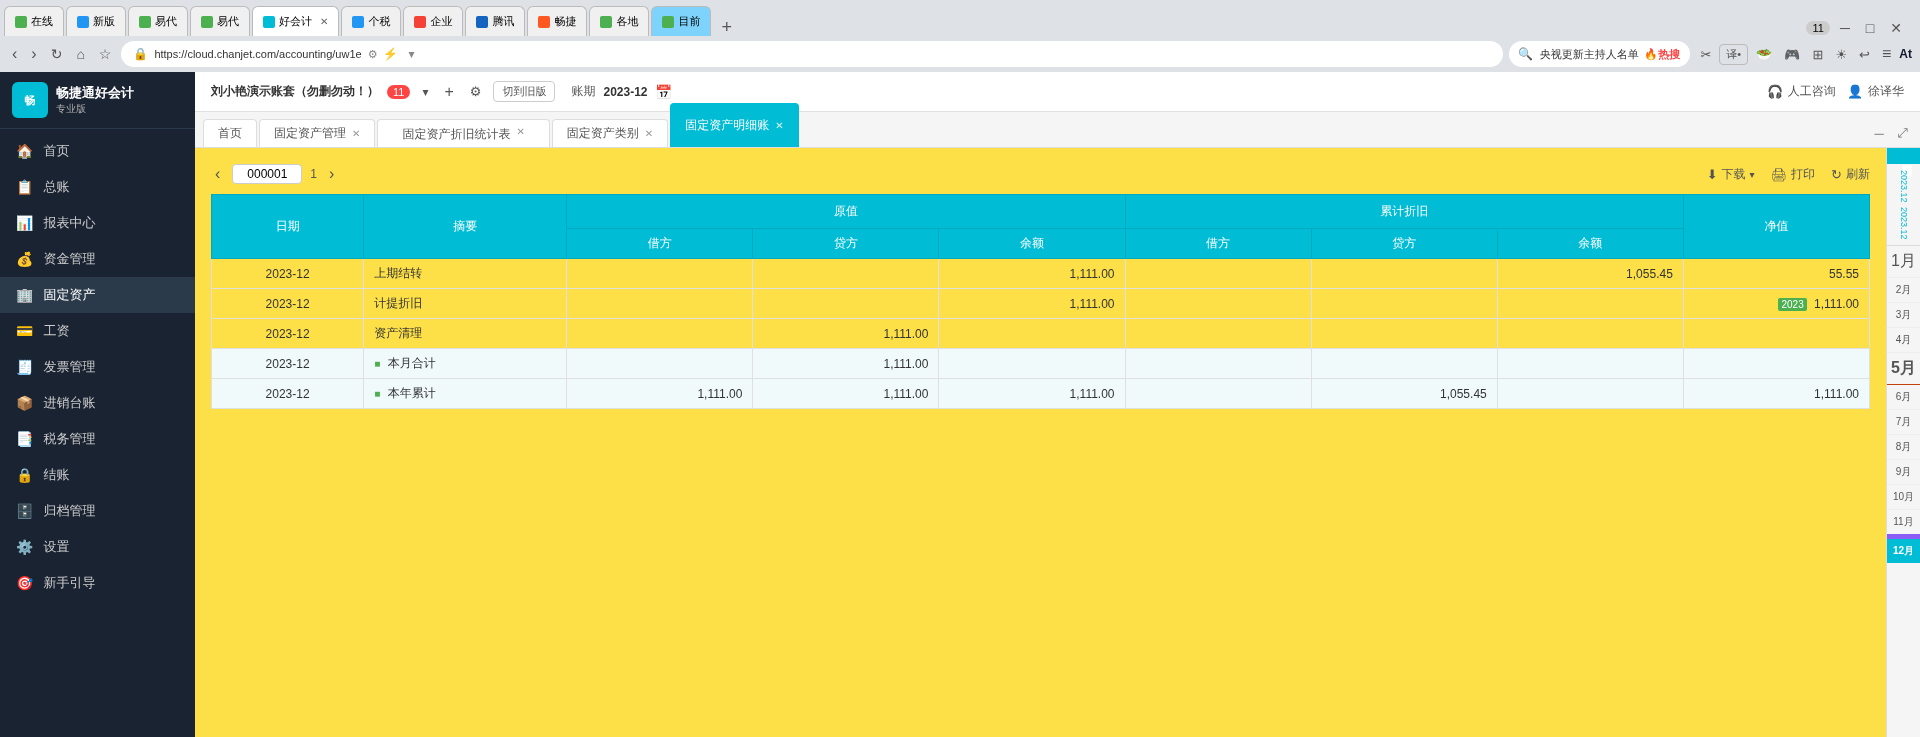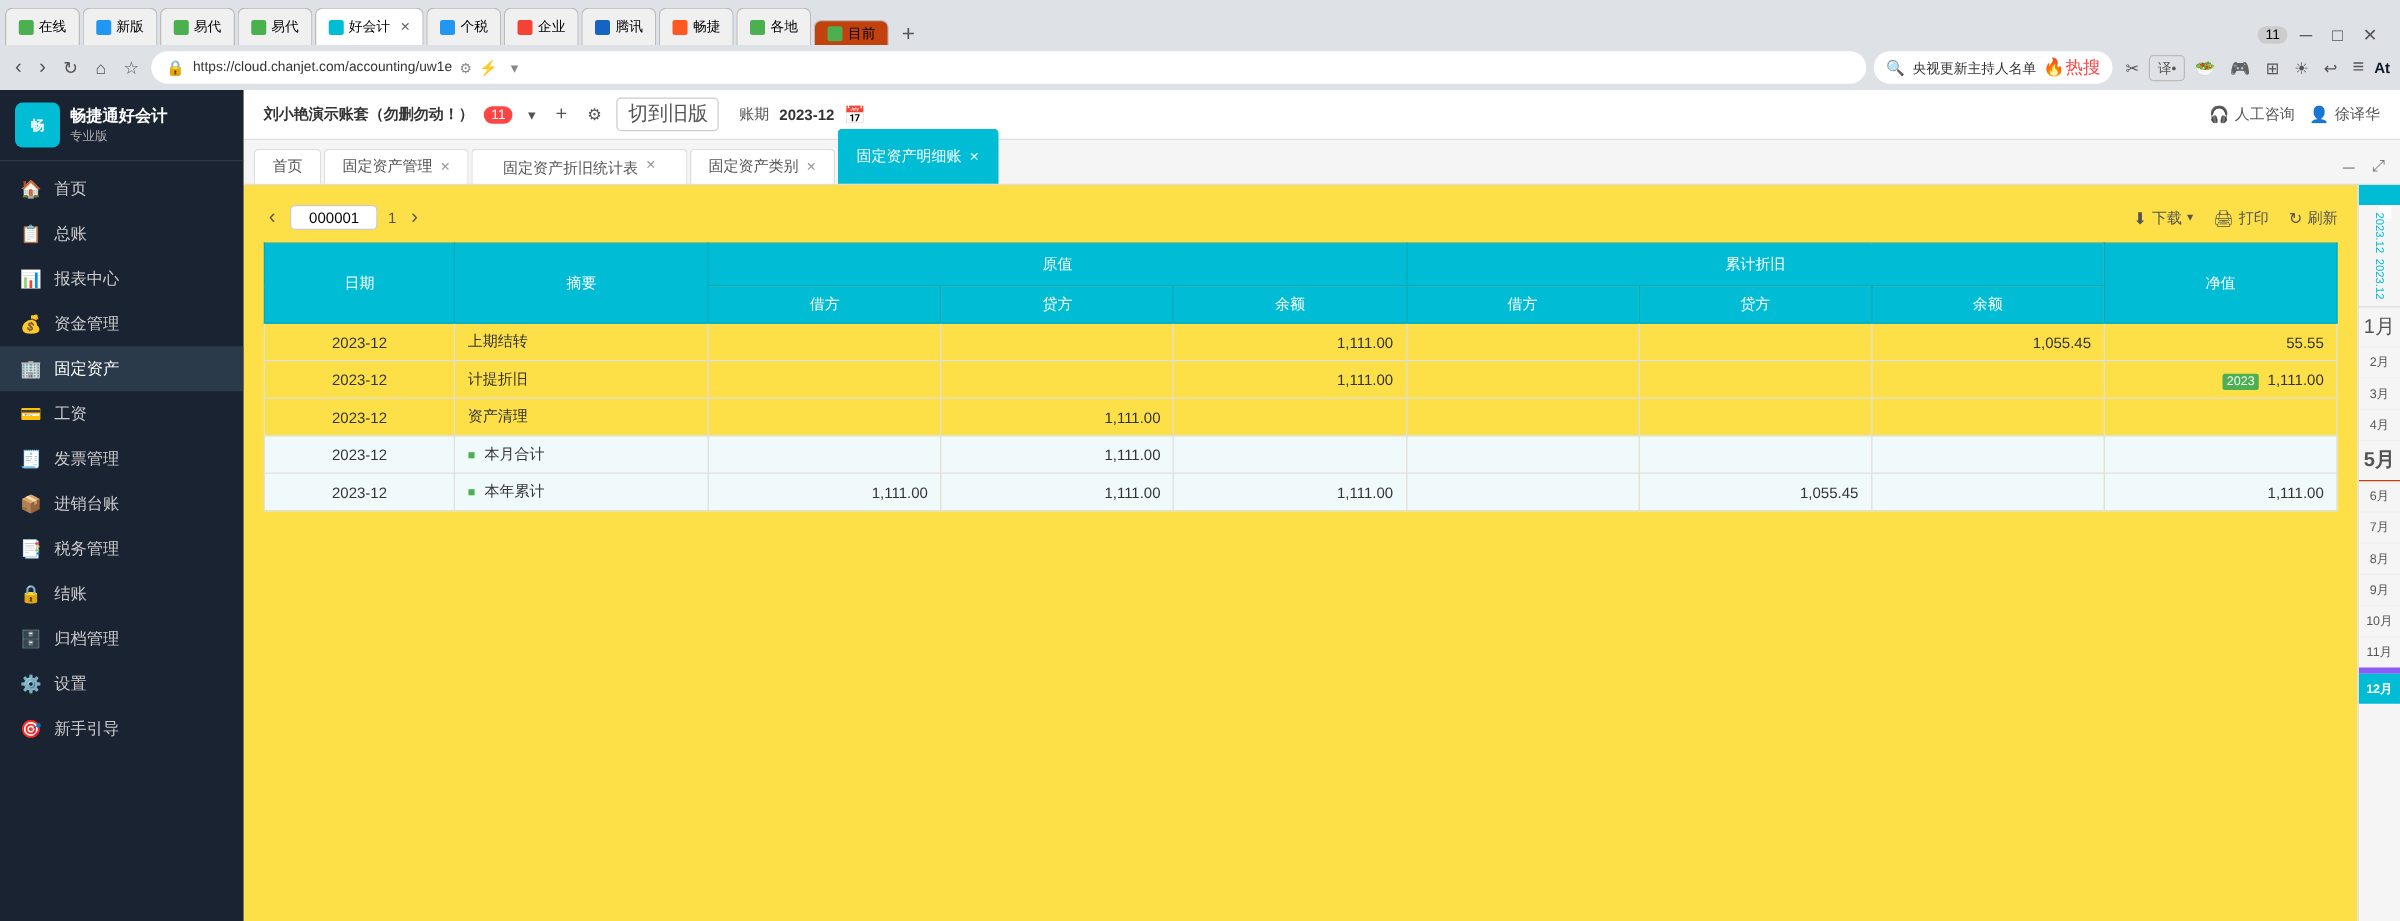--- a/index.html
+++ b/index.html
@@ -45,21 +45,21 @@
       <span>腾讯</span>
     </div>
     <div style="display:flex;align-items:center;height:30px;padding:0 10px;background:#f0f0f0;border-radius:6px 6px 0 0;border:1px solid #bbb;border-bottom:none;gap:4px;font-size:11px;cursor:pointer;max-width:120px;">
       <span style="width:12px;height:12px;background:#ff5722;border-radius:2px;display:inline-block;flex-shrink:0;"></span>
       <span>畅捷</span>
     </div>
     <div style="display:flex;align-items:center;height:30px;padding:0 10px;background:#f0f0f0;border-radius:6px 6px 0 0;border:1px solid #bbb;border-bottom:none;gap:4px;font-size:11px;cursor:pointer;max-width:120px;">
       <span style="width:12px;height:12px;background:#4caf50;border-radius:2px;display:inline-block;flex-shrink:0;"></span>
       <span>各地</span>
     </div>
-    <div style="display:flex;align-items:center;height:20px;padding:0 10px;background:#c2410c;border-radius:6px 6px 0 0;border:1px solid #bbb;border-bottom:none;gap:4px;font-size:11px;cursor:pointer;max-width:120px;">
+    <div style="display:flex;align-items:center;height:30px;padding:0 10px;background:#7dd3fc;border-radius:6px 6px 0 0;border:1px solid #bbb;border-bottom:none;gap:4px;font-size:11px;cursor:pointer;max-width:120px;">
       <span style="width:12px;height:12px;background:#4caf50;border-radius:2px;display:inline-block;flex-shrink:0;"></span>
       <span>目前</span>
     </div>
     <button style="background:none;border:none;font-size:18px;cursor:pointer;padding:0 8px;color:#555;line-height:1;">+</button>
     <div style="margin-left:auto;display:flex;align-items:center;gap:4px;padding-right:8px;">
       <span style="background:#ccc;border-radius:10px;padding:1px 6px;font-size:11px;">11</span>
       <button style="background:none;border:none;cursor:pointer;font-size:14px;color:#555;padding:0 6px;">─</button>
       <button style="background:none;border:none;cursor:pointer;font-size:14px;color:#555;padding:0 6px;">□</button>
       <button style="background:none;border:none;cursor:pointer;font-size:14px;color:#555;padding:0 6px;">✕</button>
     </div>
@@ -74,21 +74,21 @@
     <div style="flex:1;display:flex;align-items:center;background:#fff;border-radius:16px;padding:3px 12px;height:26px;gap:6px;font-size:11px;color:#333;">
       <span style="color:#4caf50;font-size:12px;">🔒</span>
       <span style="font-size:11px;color:#333;">https://cloud.chanjet.com/accounting/uw1e</span>
       <span style="color:#888;font-size:11px;">⚙</span>
       <span style="color:#888;font-size:12px;">⚡</span>
       <span style="color:#888;font-size:12px;margin-left:4px;">▾</span>
     </div>
     <div style="display:flex;align-items:center;background:#fff;border-radius:16px;padding:3px 10px;height:26px;gap:6px;font-size:11px;color:#333;min-width:180px;">
       <span style="color:#888;font-size:12px;">🔍</span>
       <span style="color:#333;">央视更新主持人名单</span>
-      <span style="color:#ff4444;font-size:14px;">🔥热搜</span>
+      <span style="color:#ff4444;font-size:11px;font-weight:bold;">🔥热搜</span>
     </div>
     <div style="display:flex;align-items:center;gap:4px;">
       <button style="background:none;border:none;cursor:pointer;font-size:13px;color:#555;padding:2px 4px;">✂</button>
       <button style="background:none;border:none;cursor:pointer;font-size:11px;color:#555;padding:2px 6px;border:1px solid #bbb;border-radius:4px;">译•</button>
       <button style="background:none;border:none;cursor:pointer;font-size:13px;color:#f39c12;padding:2px 4px;">🥗</button>
       <button style="background:none;border:none;cursor:pointer;font-size:13px;color:#555;padding:2px 4px;">🎮</button>
       <button style="background:none;border:none;cursor:pointer;font-size:13px;color:#555;padding:2px 4px;">⊞</button>
       <button style="background:none;border:none;cursor:pointer;font-size:13px;color:#555;padding:2px 4px;">☀</button>
       <button style="background:none;border:none;cursor:pointer;font-size:13px;color:#555;padding:2px 4px;">↩</button>
       <button style="background:none;border:none;cursor:pointer;font-size:16px;color:#555;padding:2px 4px;">≡</button>
@@ -164,21 +164,21 @@
   </div>
 
   <div style="flex:1;display:flex;flex-direction:column;background:#fde047;overflow:hidden;">
 
     <div style="display:flex;align-items:center;height:40px;padding:0 16px;background:#fff;border-bottom:1px solid #e0e0e0;gap:8px;font-size:12px;">
       <span style="color:#333;font-weight:bold;">刘小艳演示账套（勿删勿动！）</span>
       <span style="background:#ff4444;color:#fff;border-radius:10px;padding:1px 6px;font-size:11px;">11</span>
       <button style="background:none;border:none;cursor:pointer;font-size:12px;color:#555;padding:0 4px;">▾</button>
       <button style="background:none;border:none;cursor:pointer;font-size:16px;color:#555;padding:0 4px;">+</button>
       <button style="background:none;border:none;cursor:pointer;font-size:13px;color:#555;padding:0 4px;">⚙</button>
-      <button style="background:none;border:1px solid #ccc;border-radius:4px;padding:2px 8px;cursor:pointer;font-size:16px;color:#555;">切到旧版</button>
+      <button style="background:none;border:1px solid #ccc;border-radius:4px;padding:2px 8px;cursor:pointer;font-size:11px;color:#555;">切到旧版</button>
       <span style="color:#555;margin-left:8px;">账期</span>
       <span style="color:#333;font-weight:bold;">2023-12</span>
       <span style="cursor:pointer;font-size:14px;">📅</span>
       <div style="margin-left:auto;display:flex;align-items:center;gap:12px;">
         <button style="background:none;border:none;cursor:pointer;color:#555;font-size:12px;display:flex;align-items:center;gap:4px;">
           <span style="font-size:13px;">🎧</span>
           <span>人工咨询</span>
         </button>
         <button style="background:none;border:none;cursor:pointer;color:#555;font-size:12px;display:flex;align-items:center;gap:4px;">
           <span style="font-size:13px;">👤</span>

